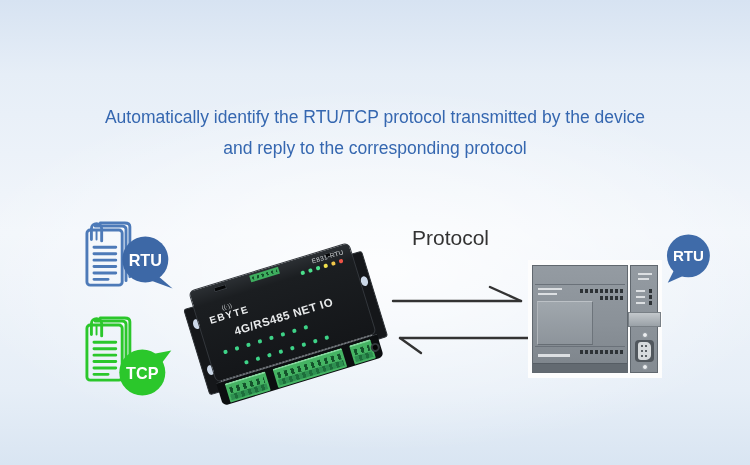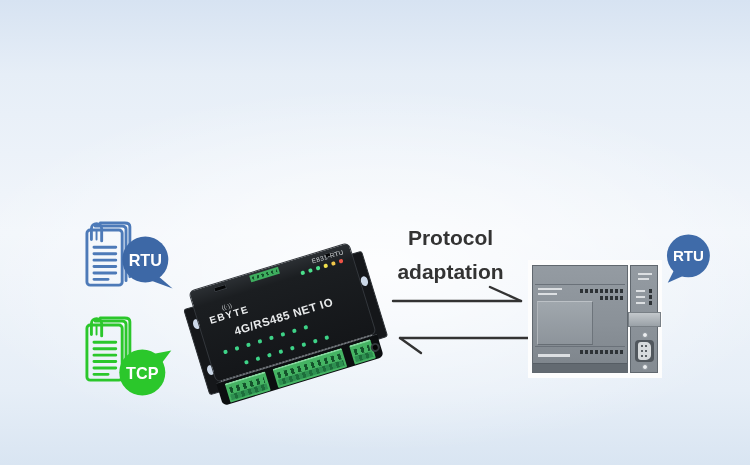--- a/index.html
+++ b/index.html
@@ -20,21 +20,21 @@
   .doc { position:absolute; }
   .doc-blue { left:85px; top:221px; color:#4d7ab8; }
   .doc-green { left:85px; top:315px; color:#2bc72b; }
   .bubble { position:absolute; }
   .bubble text { font-family:"Liberation Sans", sans-serif; font-weight:bold; }
   .bub-rtu-left { left:118px; top:234px; }
   .bub-tcp { left:115px; top:347px; }
   .bub-rtu-right { left:663px; top:232px; }
   
   .flow-label { position:absolute; left:388px; top:221px; width:125px; text-align:center;
-    font-size:21px; font-weight:bold; color:#333; line-height:34px; }
+    font-size:21px; font-weight:normal; color:#333; line-height:34px; }
   .arrows { position:absolute; left:385px; top:280px; }
   
   .gw-wrap { position:absolute; left:176px; top:238px; width:228px; height:184px; }
   .gw { position:absolute; left:16px; top:26px; width:188px; height:120px;
     transform:rotate(-17deg); }
   .gw-ear { position:absolute; width:15px; background:#15171a; border:1px solid #2c3034; border-radius:3px; }
   .gw-ear-l { left:0; top:16px; height:90px; }
   .gw-ear-r { right:0; top:12px; height:90px; }
   .hole { position:absolute; left:4px; width:7px; height:10px; border-radius:50%;
     background:#ccd8e8; }
@@ -107,20 +107,24 @@
   .db9-inner { position:absolute; left:3px; top:2px; width:13px; height:18px;
     background:#d8dbdd; border-radius:3px 5px 5px 3px; }
   .db9-pin { position:absolute; left:3px; top:3px; width:2px; height:2px; border-radius:50%;
     background:#33383c; box-shadow:4px 0 #33383c, 0 5px #33383c, 4px 5px #33383c, 0 10px #33383c, 4px 10px #33383c; }
 </style>
 </head>
 <body>
 
 <div class="stage">
 
+  <div class="subtitle">
+    <div>Automatically identify the RTU/TCP protocol transmitted by the device</div>
+    <div>and reply to the corresponding protocol</div>
+  </div>
 
   <svg class="doc doc-blue" width="50" height="68" viewBox="0 0 78 104" fill="none" stroke="currentColor" stroke-width="4.5" stroke-linecap="round" stroke-linejoin="round">
     <path d="M24,2 H62 Q70,2 70,8 V86"></path>
     <path d="M16,7 H58 Q64,7 64,12 V92"></path>
     <rect x="3" y="13" width="55" height="86" rx="5"></rect>
     <path d="M10,28 V11 a8,8 0 0 1 16,0 V30"></path>
     <path d="M18,28 V14" stroke-width="3"></path>
     <path d="M14,40 H48 M14,50 H48 M14,60 H48 M14,70 H48 M14,80 H48 M14,90 H36"></path>
   </svg>
 
@@ -140,21 +144,20 @@
   </svg>
 
   <svg class="bubble bub-tcp" width="58" height="58" viewBox="0 0 68 68">
     <path d="M46,8 L66,4 L54,20 Z" fill="#2bc72b"></path>
     <circle cx="32" cy="30" r="27" fill="#2bc72b"></circle>
     <text x="32" y="37" text-anchor="middle" font-size="19" fill="#ffffff">TCP</text>
   </svg>
 
   <div class="flow-label">
     <div>Protocol</div>
-    <div>adaptation</div>
   </div>
 
   <svg class="arrows" width="160" height="80" viewBox="0 0 160 80" fill="none" stroke="#333333" stroke-width="2.4" stroke-linecap="round">
     <g>
       <path d="M8,21 H136"></path>
       <path d="M105,7 L136,21"></path>
     </g>
     <g>
       <path d="M15,58 H151"></path>
       <path d="M15,58 L36,73"></path>

